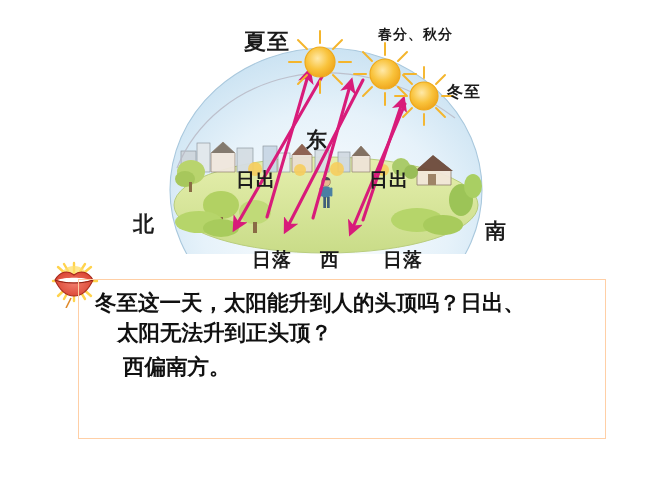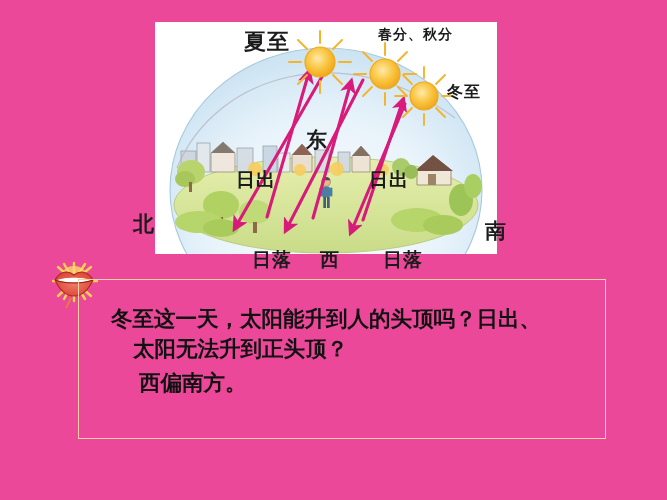--- a/index.html
+++ b/index.html
@@ -13,21 +13,21 @@
     font-family: "Liberation Serif", "DejaVu Serif", serif;
     overflow: hidden;
     position: relative;
   }
 
   #slide {
     position: absolute;
     left: 0; top: 0;
     width: 667px;
     height: 500px;
-    background: #ec4899;
+    background: #ffffff;
   }
 
   
   #illustration {
     position: absolute;
     left: 155px;
     top: 22px;
     width: 342px;
     height: 232px;
     background: #ffffff;
@@ -80,21 +80,21 @@
   .qa-block {
     position: absolute;
     left: 0;
     width: 100%;
     box-sizing: border-box;
   }
   #question-block { top: 8px;  padding: 0 16px 0 16px; }
   #answer-block   { top: 72px; padding: 0 16px 0 44px; }
 
   .qa-text {
-    margin: 16px;
+    margin: 0;
     color: #111111;
     font-family: "Liberation Serif", "DejaVu Serif", serif;
     font-weight: 700;
     font-size: 21.5px;
     line-height: 30px;
     letter-spacing: 0px;
     text-indent: 0;
   }
   #question-text { text-indent: 0; padding-left: 0; }
   #question-text .cont { display: block; padding-left: 22px; }

